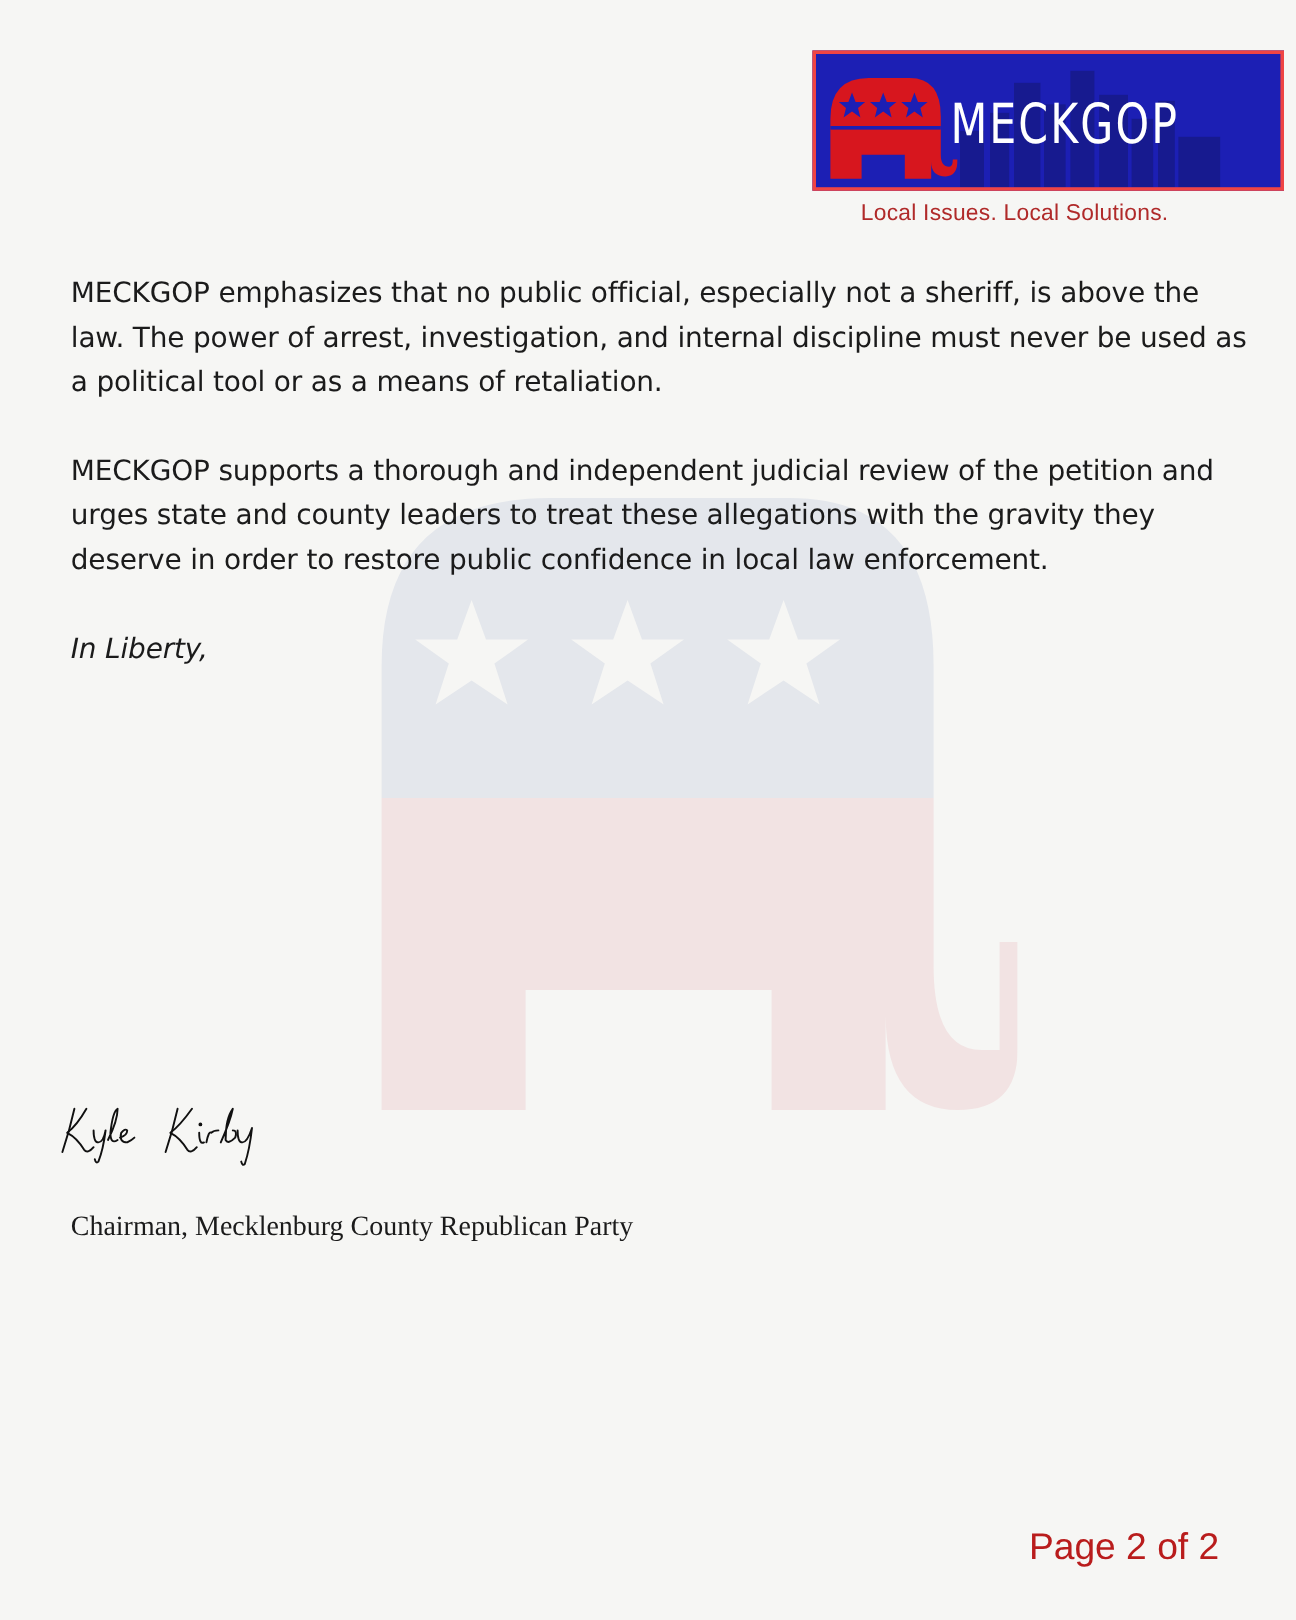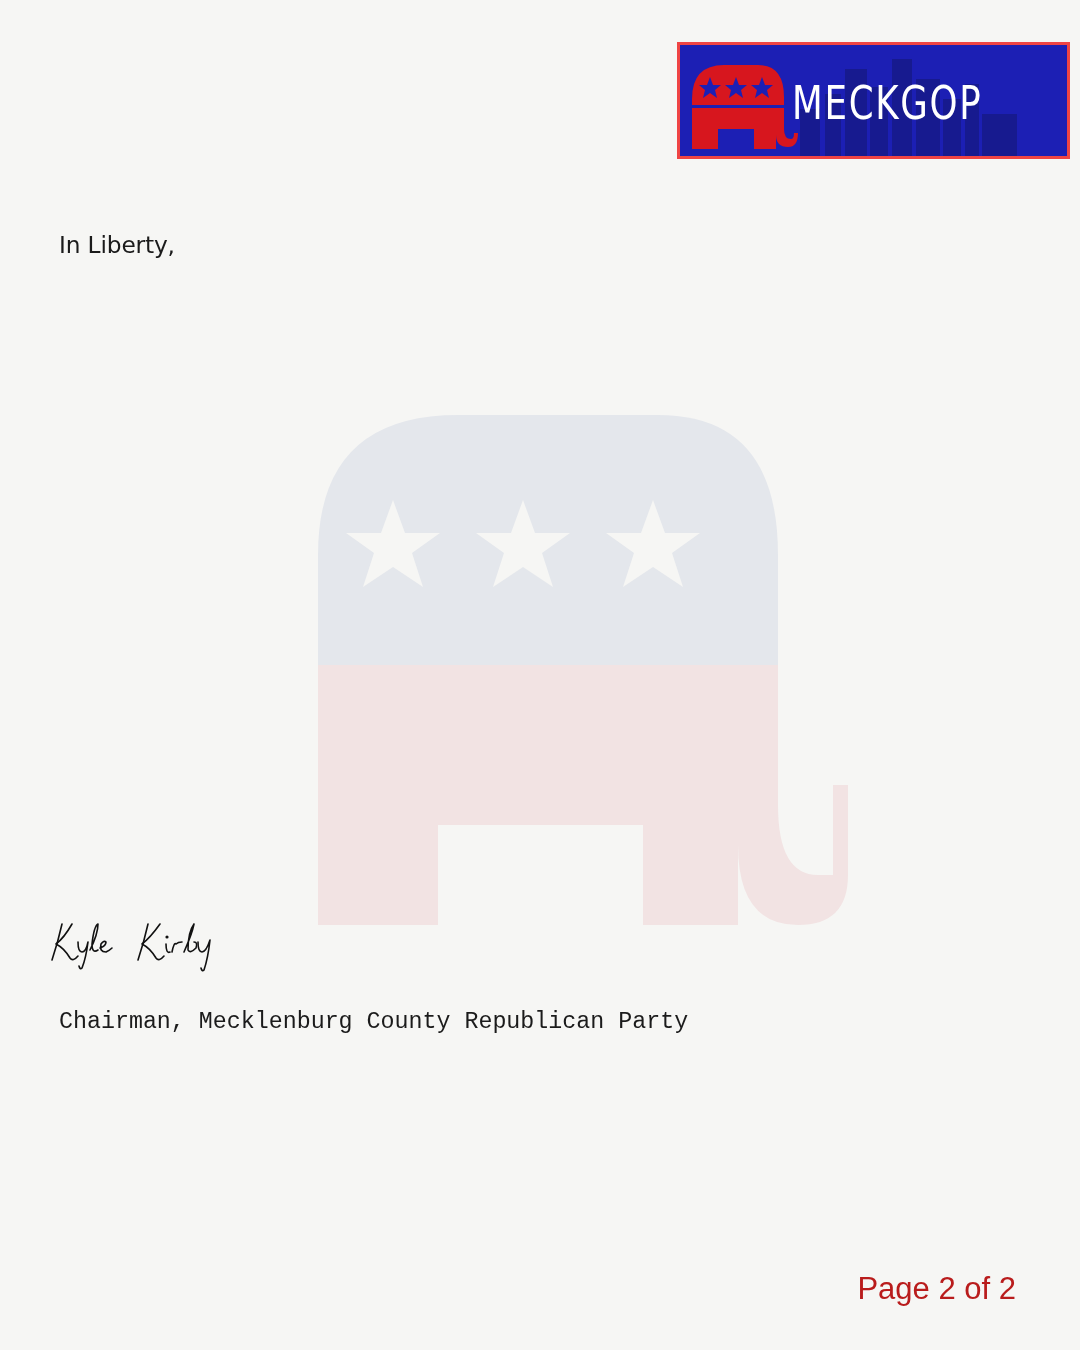--- a/index.html
+++ b/index.html
@@ -61,31 +61,31 @@
       z-index: 1;
     }
     .para {
       font-family: "DejaVu Sans", sans-serif;
       font-size: 23.3px;
       line-height: 37px;
       margin: 0 0 37px 0;
       color: #1b1b1b;
       letter-spacing: -0.15px;
     }
-    .closing { margin: 0 0 18px 0; }
+    .closing { margin: 0 0 18px 0; font-style: italic; }
     .signature {
       position: absolute;
       left: 48px; top: 912px;
       width: 200px; height: 60px;
       z-index: 1;
     }
     .chair {
       position: absolute;
       left: 59px; top: 1004px;
-      font-family: Liberation Mono, monospace;
+      font-family: Liberation Serif, serif;
       font-size: 23.3px;
       line-height: 37px;
       color: #1b1b1b;
       z-index: 1;
     }
     .page-number {
       position: absolute;
       right: 64px; top: 1271px;
       font-family: "Liberation Sans", sans-serif;
       font-size: 31px;
@@ -133,23 +133,26 @@
     </svg>
     <svg class="logo-elephant" viewBox="0 0 110 92">
       <path d="M4 40 Q4 6 36 6 L70 6 Q96 6 96 38 L96 70 Q96 80 103 80 Q106 80 106 74 L110 74 Q110 88 100 88 Q88 88 88 76 L88 90 L66 90 L66 70 L30 70 L30 90 L4 90 Z" fill="#d7161e"></path>
       <rect x="4" y="46" width="92" height="3" fill="#1c1fb4"></rect>
       <polygon points="22,18 25,26 33,26 27,31 29,39 22,34 15,39 17,31 11,26 19,26" fill="#1c1fb4"></polygon>
       <polygon points="48,18 51,26 59,26 53,31 55,39 48,34 41,39 43,31 37,26 45,26" fill="#1c1fb4"></polygon>
       <polygon points="74,18 77,26 85,26 79,31 81,39 74,34 67,39 69,31 63,26 71,26" fill="#1c1fb4"></polygon>
     </svg>
     <div class="logo-text">MECKGOP</div>
   </div>
+  <div class="tagline">Local Issues.  Local Solutions.</div>
 </div>
 
 <div class="content">
+  <p class="para">MECKGOP emphasizes that no public official, especially not a sheriff, is above the law. The power of arrest, investigation, and internal discipline must never be used as a political tool or as a means of retaliation.</p>
+  <p class="para">MECKGOP supports a thorough and independent judicial review of the petition and urges state and county leaders to treat these allegations with the gravity they deserve in order to restore public confidence in local law enforcement.</p>
   <p class="para closing">In Liberty,</p>
 </div>
 
 <svg class="signature" viewBox="0 0 200 60" aria-label="Kyle Kirby">
   <g fill="none" stroke="#111" stroke-width="1.6" stroke-linecap="round" stroke-linejoin="round">
 
     <path d="M14 12 Q10 30 4 48"></path>
     <path d="M24 12 Q16 26 8 32 Q16 36 22 46 Q25 50 30 44"></path>
 
     <path d="M30 30 Q30 40 34 40 Q38 40 40 30 Q38 46 34 56 Q32 58 31 54"></path>

